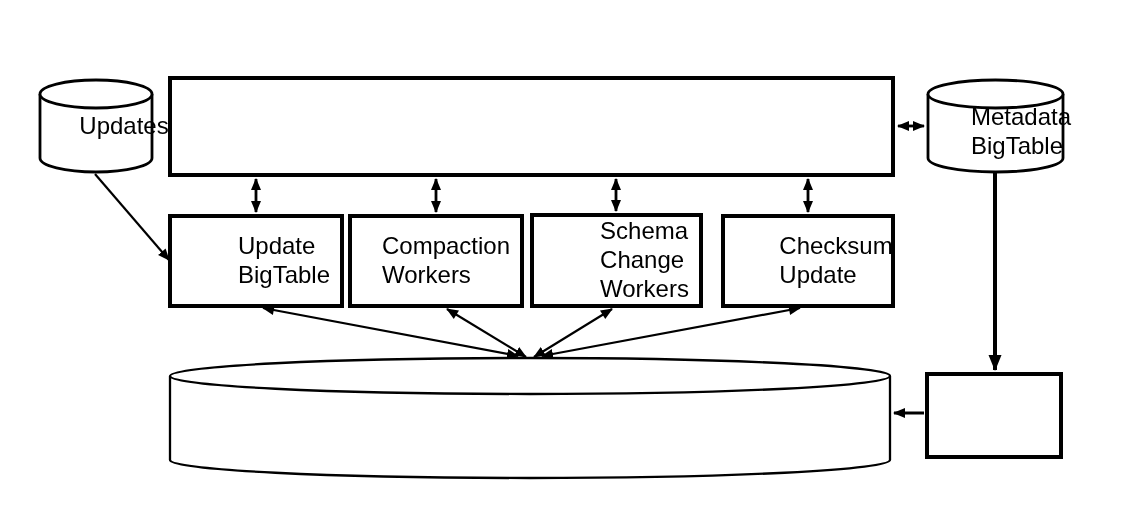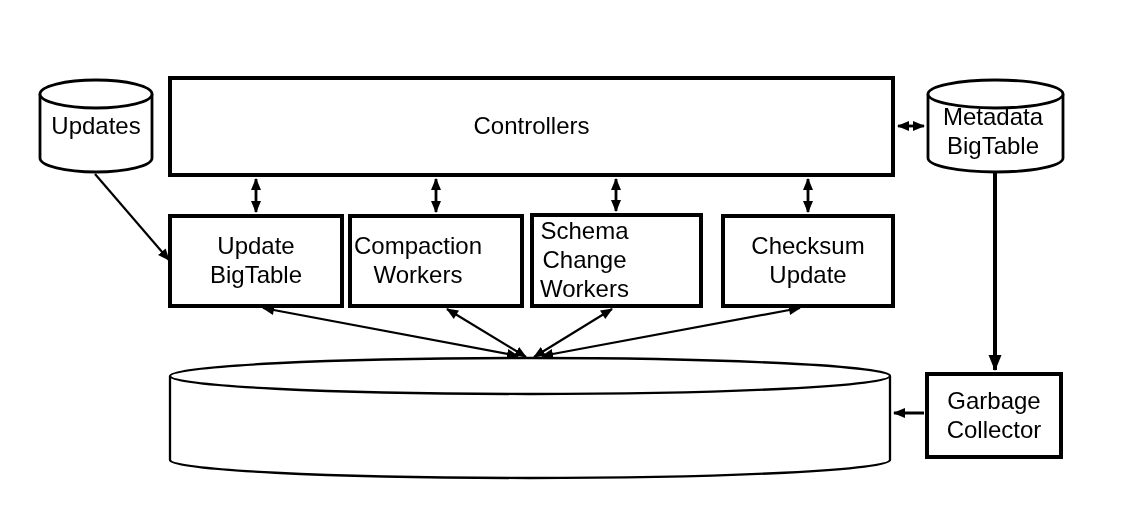--- a/index.html
+++ b/index.html
@@ -20,26 +20,27 @@
     left: 0;
     top: 0;
     width: 1136px;
     height: 522px;
   }
   .node-label {
     position: absolute;
     display: flex;
     align-items: center;
     justify-content: center;
-    text-align: center;
+    text-align: left;
     white-space: pre-line;
     font-size: 24px;
     line-height: 1.2;
     color: #000000;
     pointer-events: none;
+    padding-left: 28px;
   }
 </style>
 </head>
 <body>
 
 <div class="canvas">
 
   <svg class="shape-layer" width="1136" height="522" viewBox="0 0 1136 522" xmlns="http://www.w3.org/2000/svg">
     <defs>
       <marker id="ahEnd" markerWidth="13" markerHeight="11" refX="11" refY="5" orient="auto" markerUnits="userSpaceOnUse">
@@ -91,35 +92,32 @@
     <line x1="612" y1="309" x2="534" y2="357" stroke="#000000" stroke-width="2.2" marker-start="url(#ahStart)" marker-end="url(#ahEnd)"></line>
     <line x1="800" y1="308" x2="542" y2="356" stroke="#000000" stroke-width="2.2" marker-start="url(#ahStart)" marker-end="url(#ahEnd)"></line>
 
     <line x1="995" y1="172" x2="995" y2="370" stroke="#000000" stroke-width="4" marker-end="url(#ahEndBig)"></line>
 
     <line x1="924" y1="413" x2="894" y2="413" stroke="#000000" stroke-width="3" marker-end="url(#ahEnd)"></line>
   </svg>
 
   <div class="node-label" style="left:40px; top:80px; width:112px; height:92px;">Updates</div>
 
-  <div class="node-label" style="left:170px; top:78px; width:723px; height:97px;">Controllers</div>
 
   <div class="node-label" style="left:928px; top:84px; width:130px; height:96px;">Metadata
 BigTable</div>
 
   <div class="node-label" style="left:170px; top:216px; width:172px; height:90px;">Update
 BigTable</div>
 
   <div class="node-label" style="left:332px; top:216px; width:172px; height:90px;">Compaction
 Workers</div>
 
-  <div class="node-label" style="left:500px; top:215px; width:169px; height:91px;">Schema
+  <div class="node-label" style="left:532px; top:215px; width:169px; height:91px;">Schema
 Change
 Workers</div>
 
   <div class="node-label" style="left:723px; top:216px; width:170px; height:90px;">Checksum
 Update</div>
 
 
-  <div class="node-label" style="left:927px; top:374px; width:134px; height:83px;">Garbage
-Collector</div>
 
 </div>
 
 </body></html>

